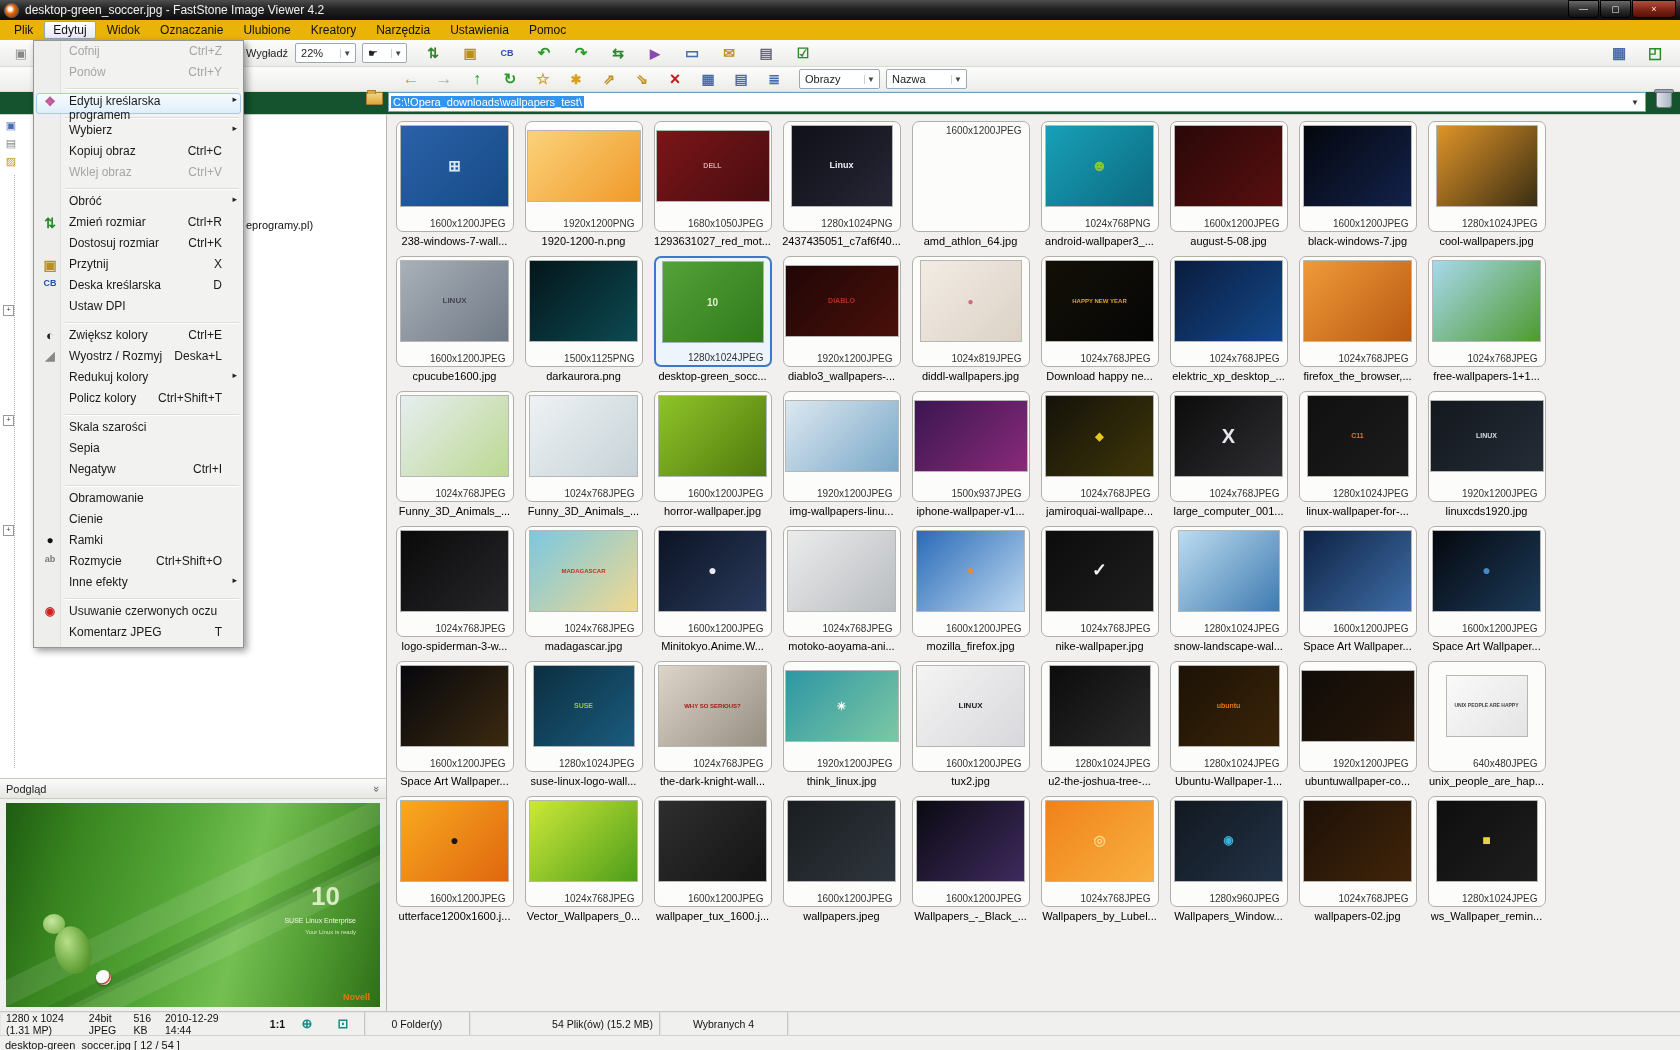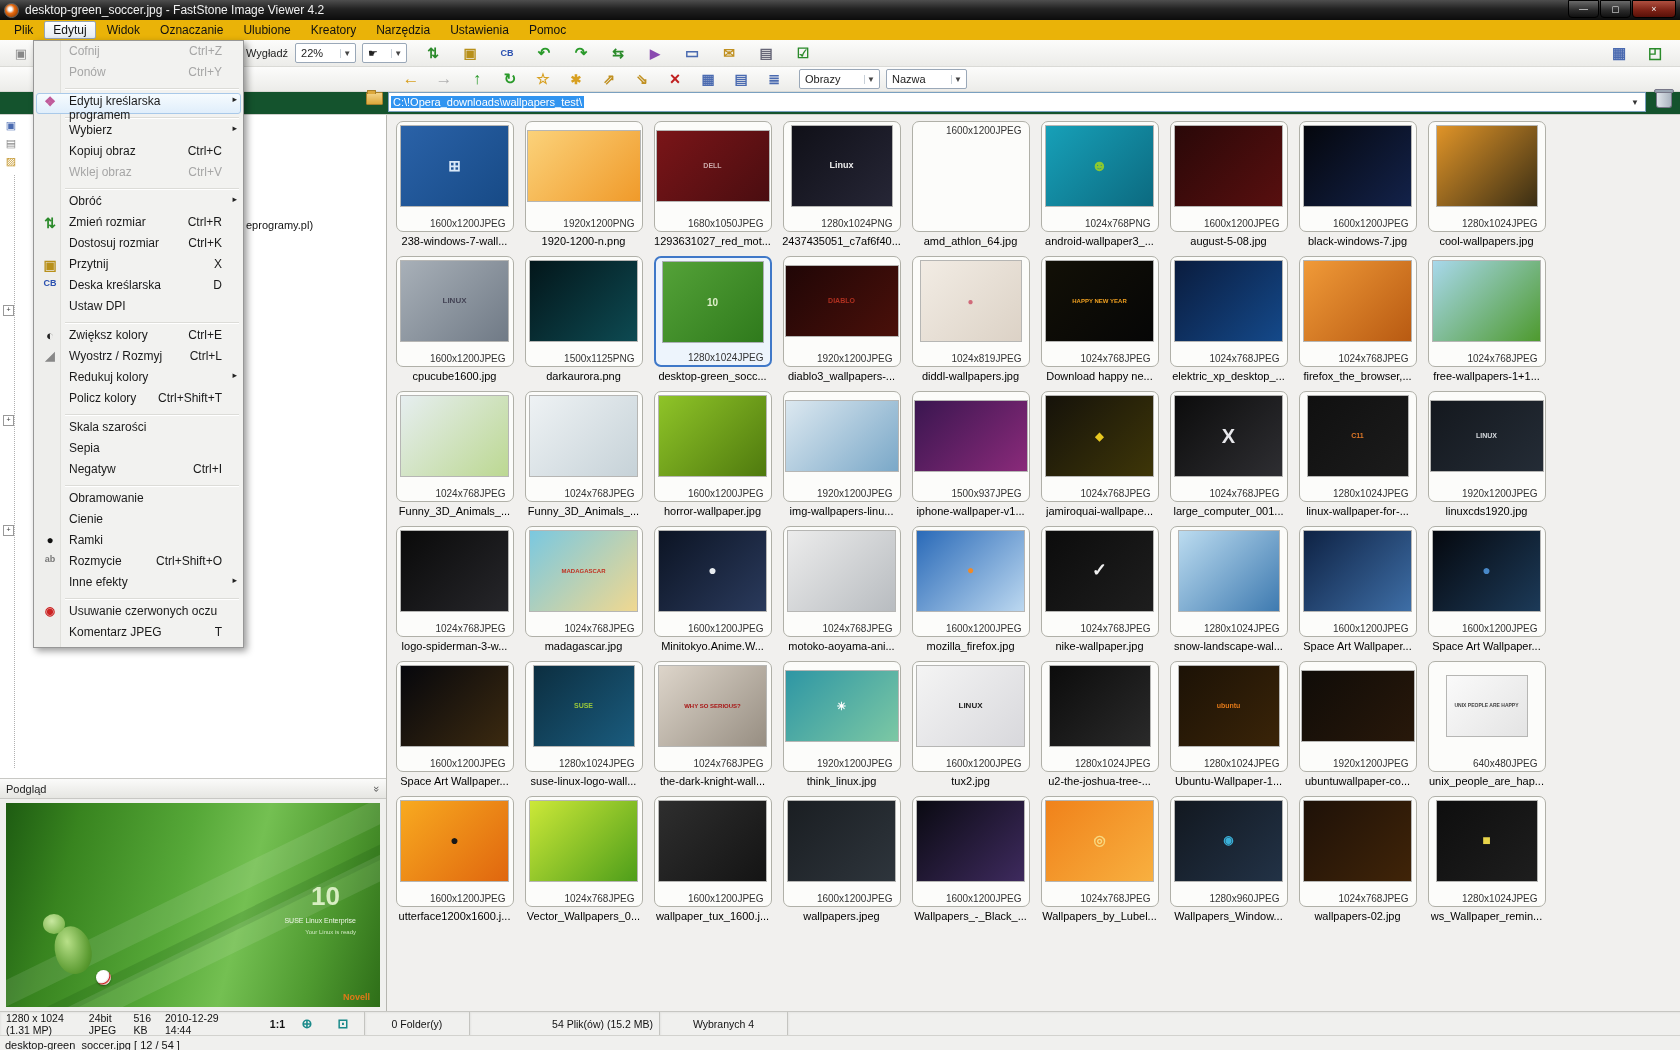--- a/index.html
+++ b/index.html
@@ -1072,21 +1072,21 @@
       </div>
       <div class="msep"></div>
       <div class="mi">
         <span class="mic" style="color: rgb(34, 34, 34); font-size: 13px;">◐</span>
         <span class="mlab">Zwiększ kolory</span>
         <span class="msc">Ctrl+E</span>
       </div>
       <div class="mi">
         <span class="mic" style="color: rgb(136, 136, 136); font-size: 12px;">◢</span>
         <span class="mlab">Wyostrz / Rozmyj</span>
-        <span class="msc">Ctrl+L</span>
+        <span class="msc">Deska+L</span>
       </div>
       <div class="mi">
         <span class="mic"></span>
         <span class="mlab">Redukuj kolory</span>
         <span class="msc"></span>
         <span class="sub">▸</span>
       </div>
       <div class="mi">
         <span class="mic"></span>
         <span class="mlab">Policz kolory</span>

